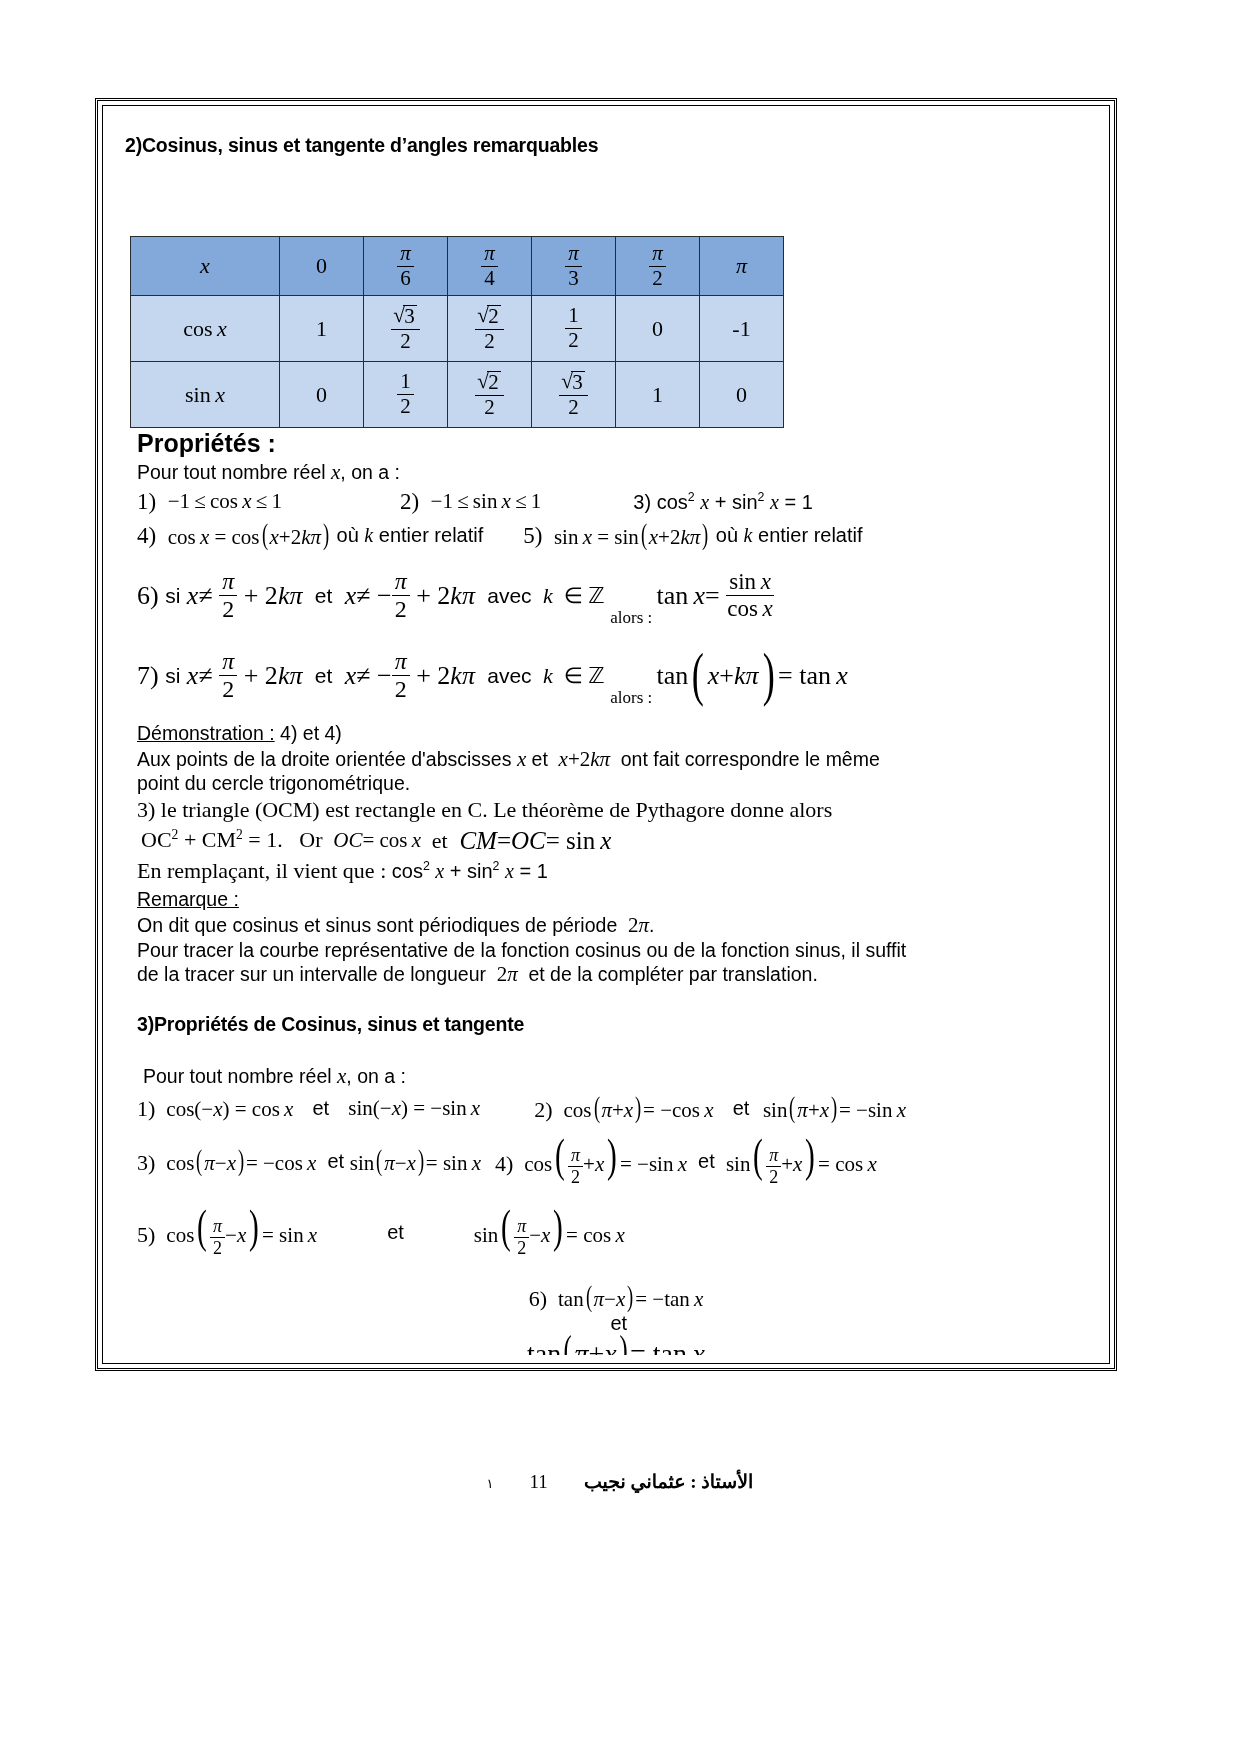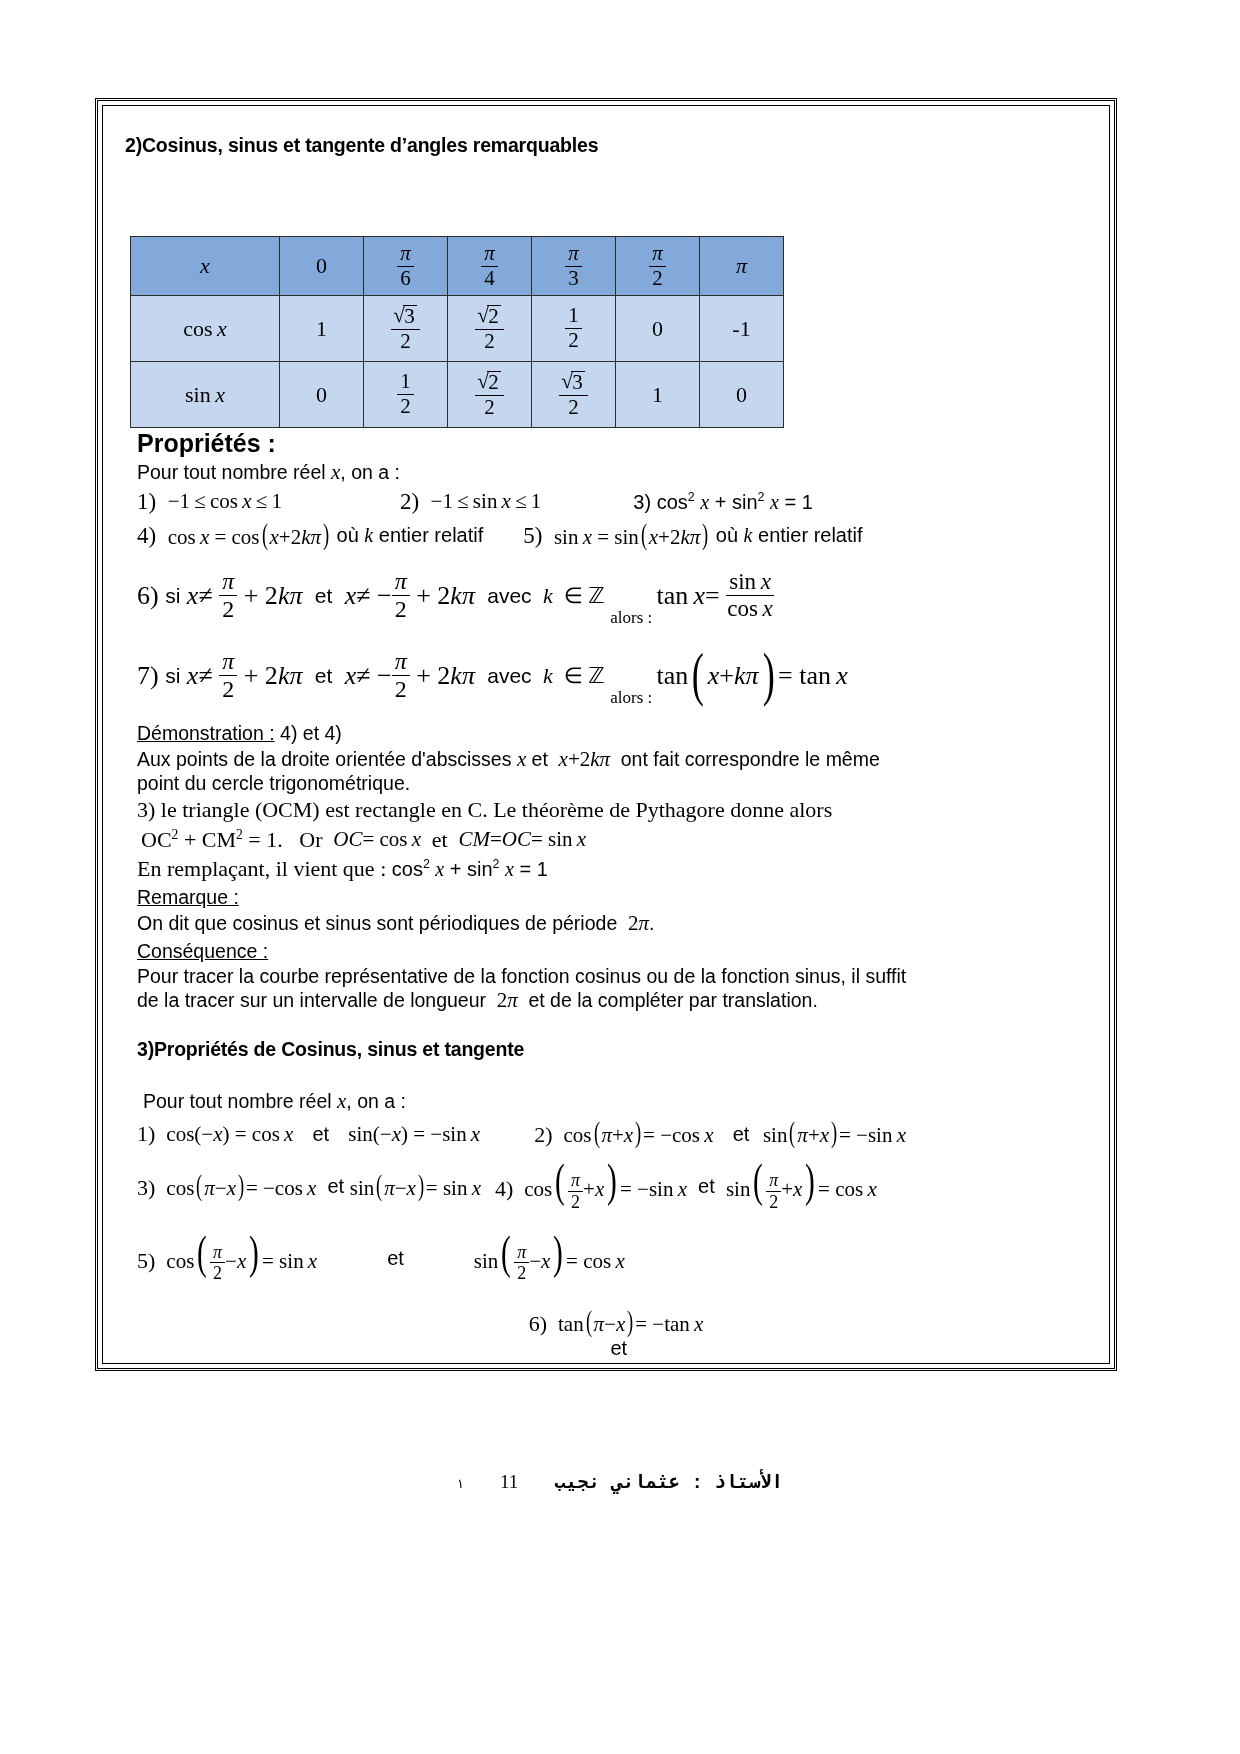--- a/index.html
+++ b/index.html
@@ -206,21 +206,21 @@
   }
   .foot-mark {
     font-family: "Liberation Serif", serif;
     font-size: 13px;
   }
   .foot-page {
     font-family: "Liberation Serif", serif;
     font-size: 19px;
   }
   .foot-ar {
-    font-family: Liberation Mono, monospace;
+    font-family: Liberation Serif, serif;
     font-size: 19px;
     font-weight: bold;
     direction: rtl;
   }
 </style>
 </head>
 <body>
 
 <div class="page-frame">
  <div class="page-inner">
@@ -371,39 +371,36 @@
     <div class="txt" style="margin-left:12px;">point du cercle trigonométrique.</div>
 
     <div class="serif" style="margin-left:12px;margin-top:2px;">
       3) le triangle (OCM) est rectangle en C. Le théorème de Pythagore donne alors
     </div>
 
     <div class="eqrow" style="margin-left:16px;margin-top:4px;">
       <span class="serif">OC<span class="sup">2</span> + CM<span class="sup">2</span> = 1.&nbsp;&nbsp; Or&nbsp;</span>
       <span class="mathser" style="font-size:21px;">&nbsp;<span class="mi">OC</span> = cos <span class="mi">x</span>&nbsp;</span>
       <span class="serif">&nbsp;et&nbsp;</span>
-      <span class="mathser" style="font-size:21px;">&nbsp;<span class="mi">CM</span> = <span class="mi">OC</span> = sin <span class="mi">x</span></span>
+      <span class="mathser" style="font-size:25px;">&nbsp;<span class="mi">CM</span> = <span class="mi">OC</span> = sin <span class="mi">x</span></span>
     </div>
 
     <div class="serif" style="margin-left:12px;margin-top:3px;">
       En remplaçant, il vient que :
       <span class="lbl-sans">cos<span class="sup">2</span> <span class="mi" style="font-family:'Liberation Serif',serif;">x</span> + sin<span class="sup">2</span> <span class="mi" style="font-family:'Liberation Serif',serif;">x</span> = 1</span>
     </div>
 
     <div class="txt" style="margin-left:12px;margin-top:4px;">
       <span class="u">Remarque :</span>
     </div>
     <div class="txt" style="margin-left:12px;margin-top:2px;">
       On dit que cosinus et sinus sont périodiques de période
       <span class="mathser" style="font-size:21px;">&nbsp;2<span class="mi">π</span></span>.
     </div>
 
-    <div class="txt" style="margin-left:12px;margin-top:4px;">
-      <span class="u">Conséquence :</span>
-    </div>
     <div class="txt" style="margin-left:12px;margin-top:2px;">Pour tracer la courbe représentative de la fonction cosinus ou de la fonction sinus, il suffit</div>
     <div class="txt" style="margin-left:12px;">
       de la tracer sur un intervalle de longueur
       <span class="mathser" style="font-size:21px;">&nbsp;2<span class="mi">π</span>&nbsp;</span>
       et de la compléter par translation.
     </div>
 
     <div class="section-heading h-3" style="margin-left:12px;margin-top:26px;">3)Propriétés de Cosinus, sinus et tangente</div>
 
     <div class="txt" style="margin-left:18px;margin-top:28px;">

